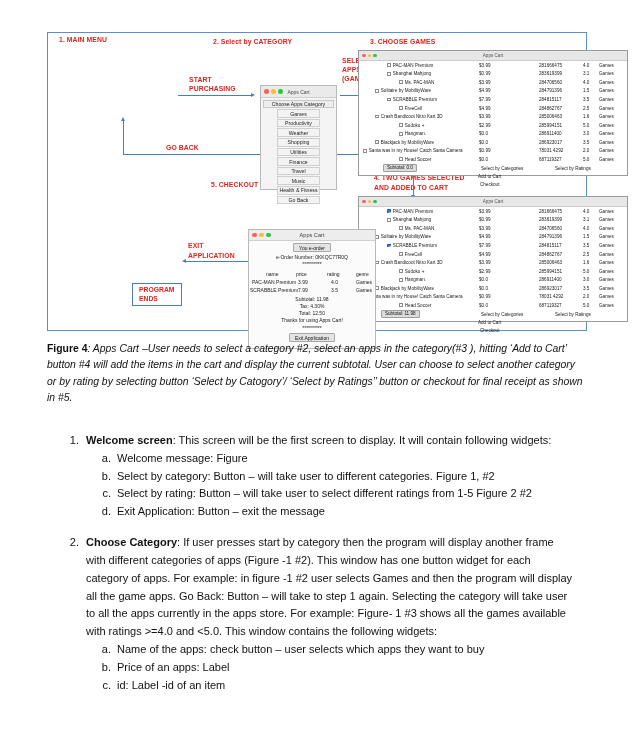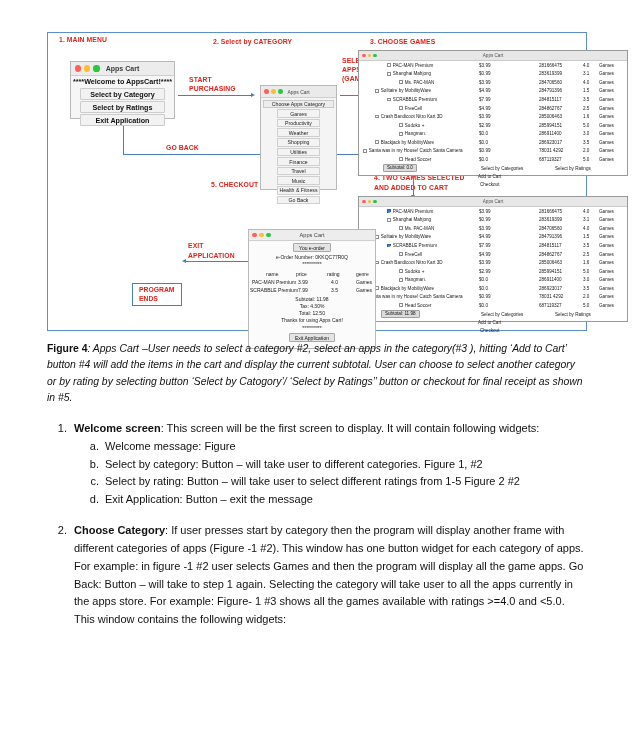--- a/index.html
+++ b/index.html
@@ -139,21 +139,21 @@
   
   .caption{
     position:absolute;left:47px;top:341px;width:540px;
     font-size:10.4px;font-style:italic;line-height:1.58;color:#111;
   }
   .caption b{font-style:normal;font-weight:bold;}
   .body{
     position:absolute;left:47px;top:420px;width:540px;
     font-size:11px;line-height:1.62;color:#111;
   }
-  ol.outer{margin:0;padding-left:23px;}
+  ol.outer{margin:12px;padding-left:23px;}
   ol.outer > li{margin-bottom:13px;padding-left:4px;}
   ol.inner{margin:0;padding-left:28px;list-style-type:lower-alpha;}
   ol.inner > li{margin:0;padding-left:3px;}
   .body b{font-weight:bold;}
 </style>
 </head>
 <body>
 
 <div class="page">
 
@@ -202,34 +202,20 @@
     <div class="arrow arrow-h" style="left:138px;top:228px;width:72px;"></div>
     <div class="ahead left" style="left:134px;top:225.5px;"></div>
 
     <div class="program-ends">
       <span>
         <span>PROGRAM</span><br>
         <span>ENDS</span>
       </span>
     </div>
 
-    <div class="win" id="win-main">
-      <div class="titlebar">
-        <div class="dots">
-          <span class="dot r"></span>
-          <span class="dot y"></span>
-          <span class="dot g"></span>
-        </div>
-        <div class="wtitle">Apps Cart</div>
-      </div>
-      <div class="welcome-banner">****Welcome to AppsCart!****</div>
-      <div class="menu-btn">Select by Category</div>
-      <div class="menu-btn">Select by Ratings</div>
-      <div class="menu-btn">Exit Application</div>
-    </div>
 
     <div class="win" id="win-cat">
       <div class="titlebar">
         <div class="dots">
           <span class="dot r"></span>
           <span class="dot y"></span>
           <span class="dot g"></span>
         </div>
         <div class="wtitle">Apps Cart</div>
       </div>
@@ -581,17 +567,22 @@
         <b>Welcome screen</b><span>: This screen will be the first screen to display. It will contain following widgets:</span>
         <ol class="inner">
           <li>Welcome message: Figure</li>
           <li>Select by category: Button – will take user to different categories. Figure 1, #2</li>
           <li>Select by rating: Button – will take user to select different ratings from 1-5 Figure 2 #2</li>
           <li>Exit Application: Button – exit the message</li>
         </ol>
       </li>
       <li>
         <b>Choose Category</b><span>: If user presses start by category then the program will display another frame with different categories of apps (Figure -1 #2). This window has one button widget for each category of apps. For example: in figure -1 #2 user selects Games and then the program will display all the game apps. Go Back: Button – will take to step 1 again. Selecting the category will take user to all the apps currently in the apps store. For example: Figure- 1 #3 shows all the games available with ratings &gt;=4.0 and &lt;5.0. This window contains the following widgets:</span>
+        <ol class="inner">
+          <li>Name of the apps: check button – user selects which apps they want to buy</li>
+          <li>Price of an apps: Label</li>
+          <li>id: Label -id of an item</li>
+        </ol>
       </li>
     </ol>
   </div>
 
 </div>
 
 </body></html>

